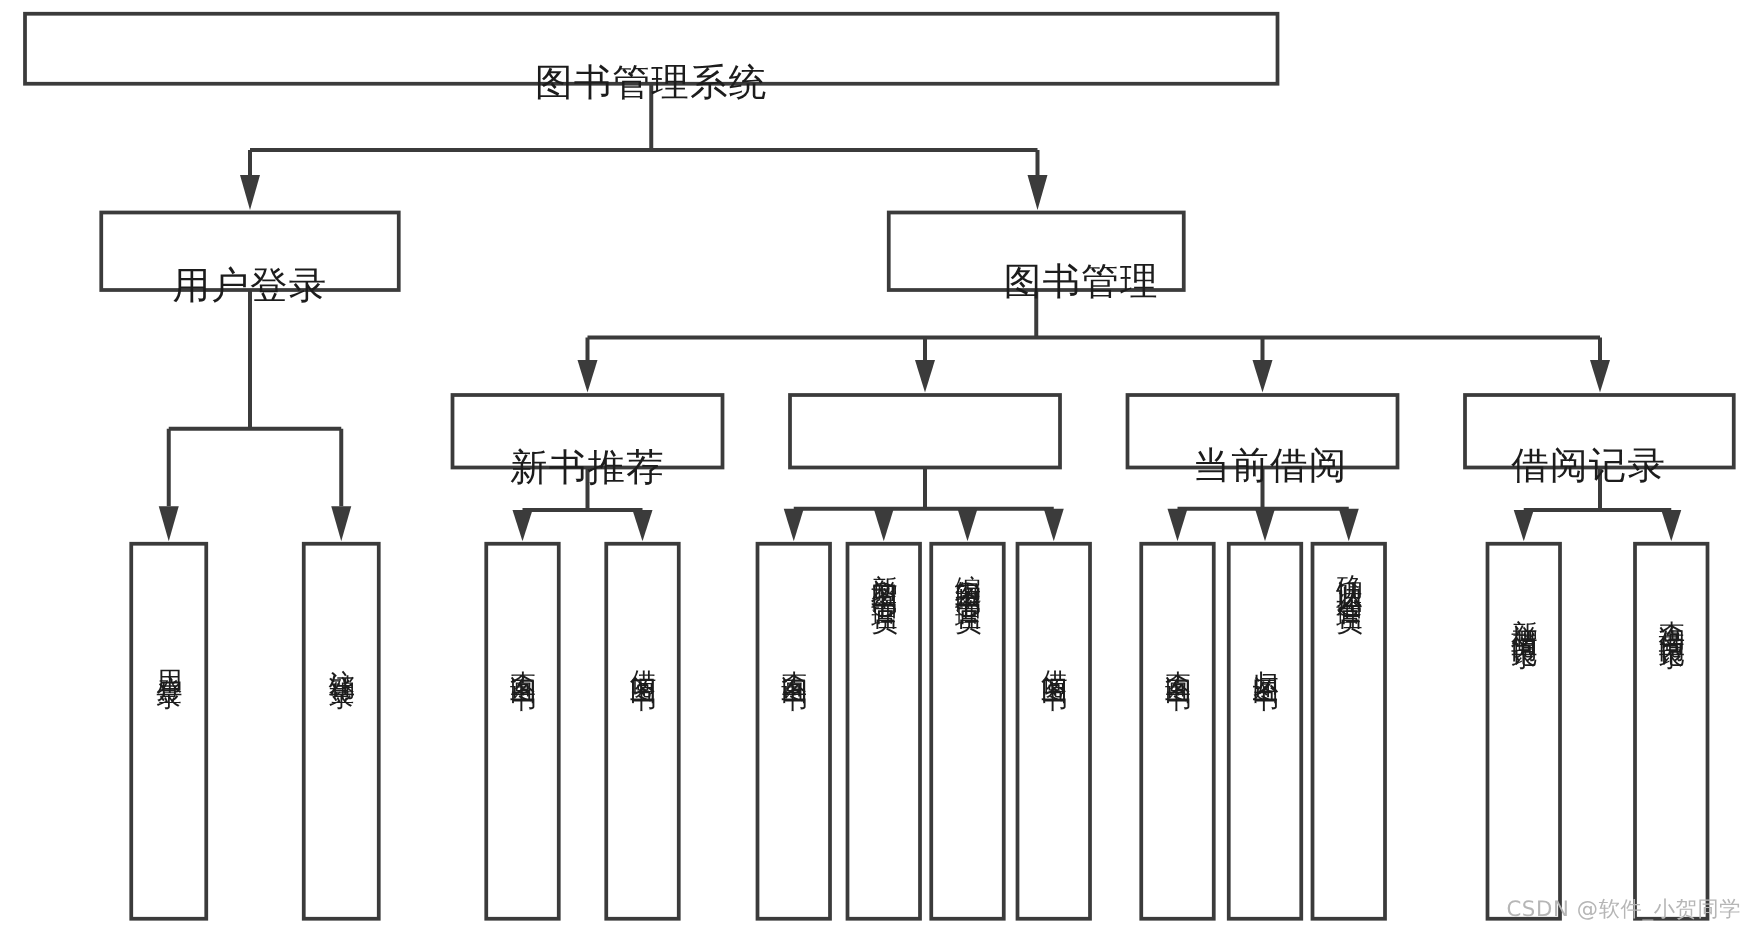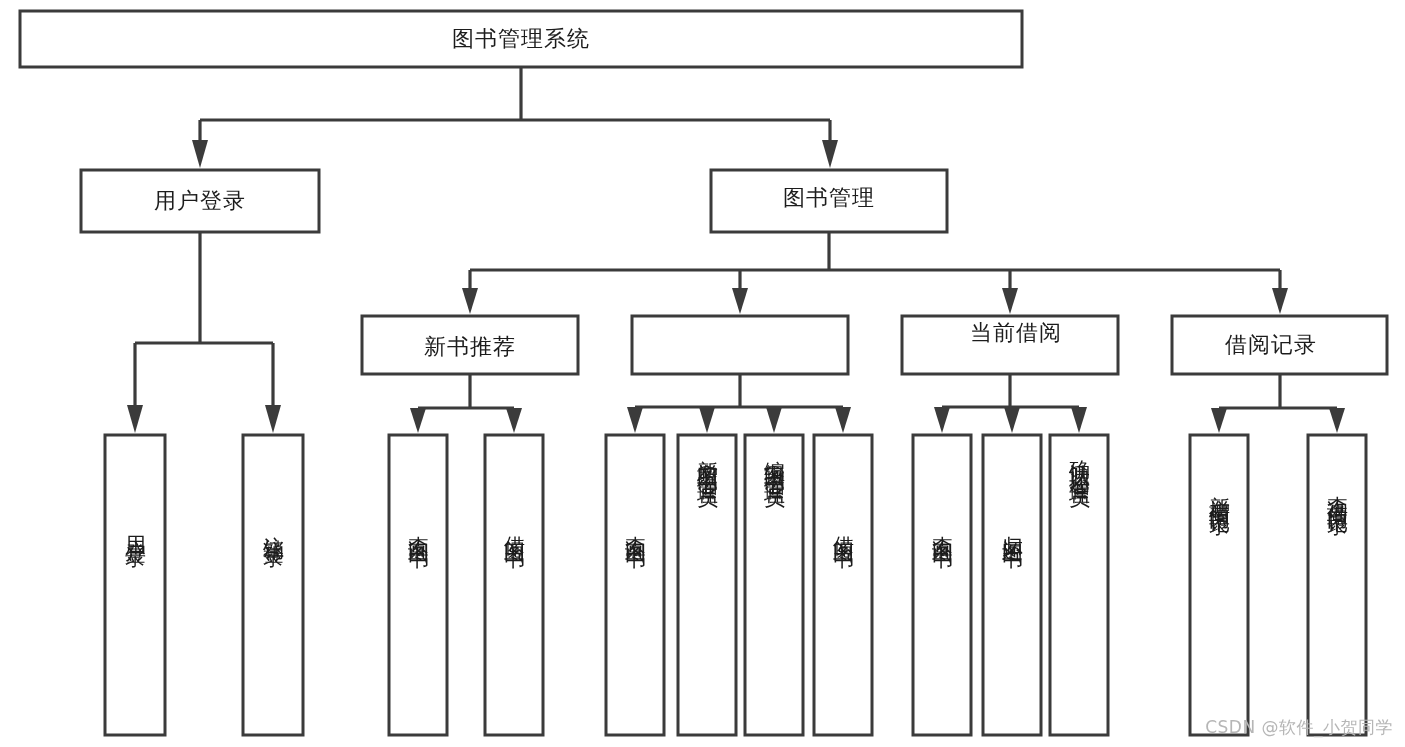--- a/index.html
+++ b/index.html
@@ -57,23 +57,24 @@
     color: #1c1c1c;
     text-align: center;
   }
   .hlabel-wrap {
     position: absolute;
     display: flex;
     align-items: center;
     justify-content: center;
     pointer-events: none;
     font-family: "DejaVu Sans", "Liberation Sans", sans-serif;
-    font-size: 22px;
+    font-size: 30px;
     color: #1c1c1c;
     letter-spacing: 1px;
+    margin-top: 27px;
   }
   #watermark {
     position: absolute;
     right: 12px;
     bottom: 8px;
     font-family: "DejaVu Sans", "Liberation Sans", sans-serif;
     font-size: 17px;
     color: #b6b6b6;
     letter-spacing: 0.5px;
     white-space: nowrap;
@@ -177,30 +178,30 @@
   </svg>
 
   <div class="hlabel-wrap" style="left:20px; top:11px; width:1002px; height:56px;">
     <span>图书管理系统</span>
   </div>
 
   <div class="hlabel-wrap" style="left:81px; top:170px; width:238px; height:62px;">
     <span>用户登录</span>
   </div>
 
-  <div class="hlabel-wrap" style="left:711px; top:170px; width:236px; height:56px;">
+  <div class="hlabel-wrap" style="left:711px; top:170px; width:236px; height:56px;padding-left:36px;">
     <span>图书管理</span>
   </div>
 
   <div class="hlabel-wrap" style="left:362px; top:316px; width:216px; height:62px;">
     <span>新书推荐</span>
   </div>
 
 
-  <div class="hlabel-wrap" style="left:902px; top:304px; width:228px; height:58px;">
+  <div class="hlabel-wrap" style="left:902px; top:316px; width:228px; height:58px;">
     <span>当前借阅</span>
   </div>
 
   <div class="hlabel-wrap" style="left:1172px; top:316px; width:198px; height:58px;">
     <span>借阅记录</span>
   </div>
 
   <div class="vlabel-wrap" style="left:105px; top:435px; width:60px; height:300px; padding-top:84px;">
     <span class="vlabel-text">用户登录</span>
   </div>

